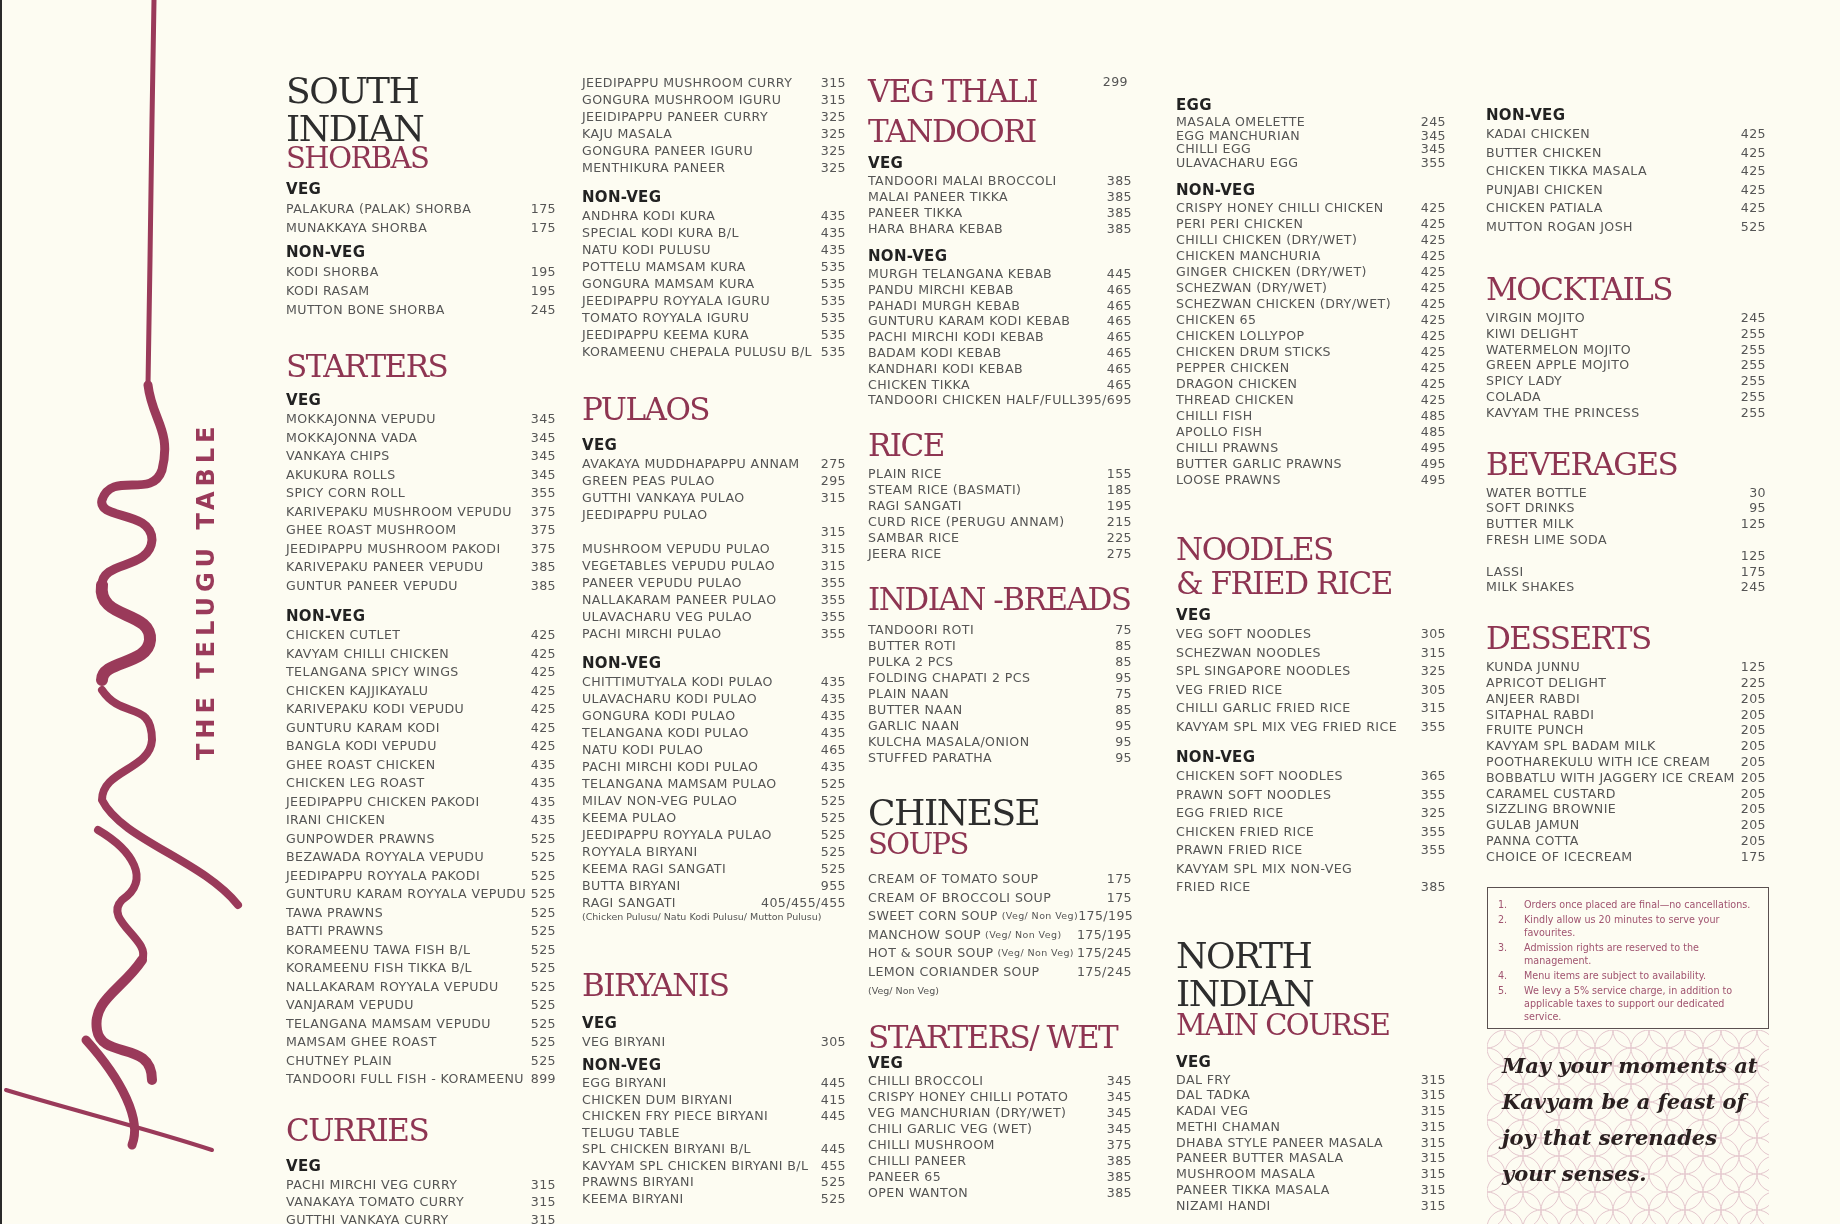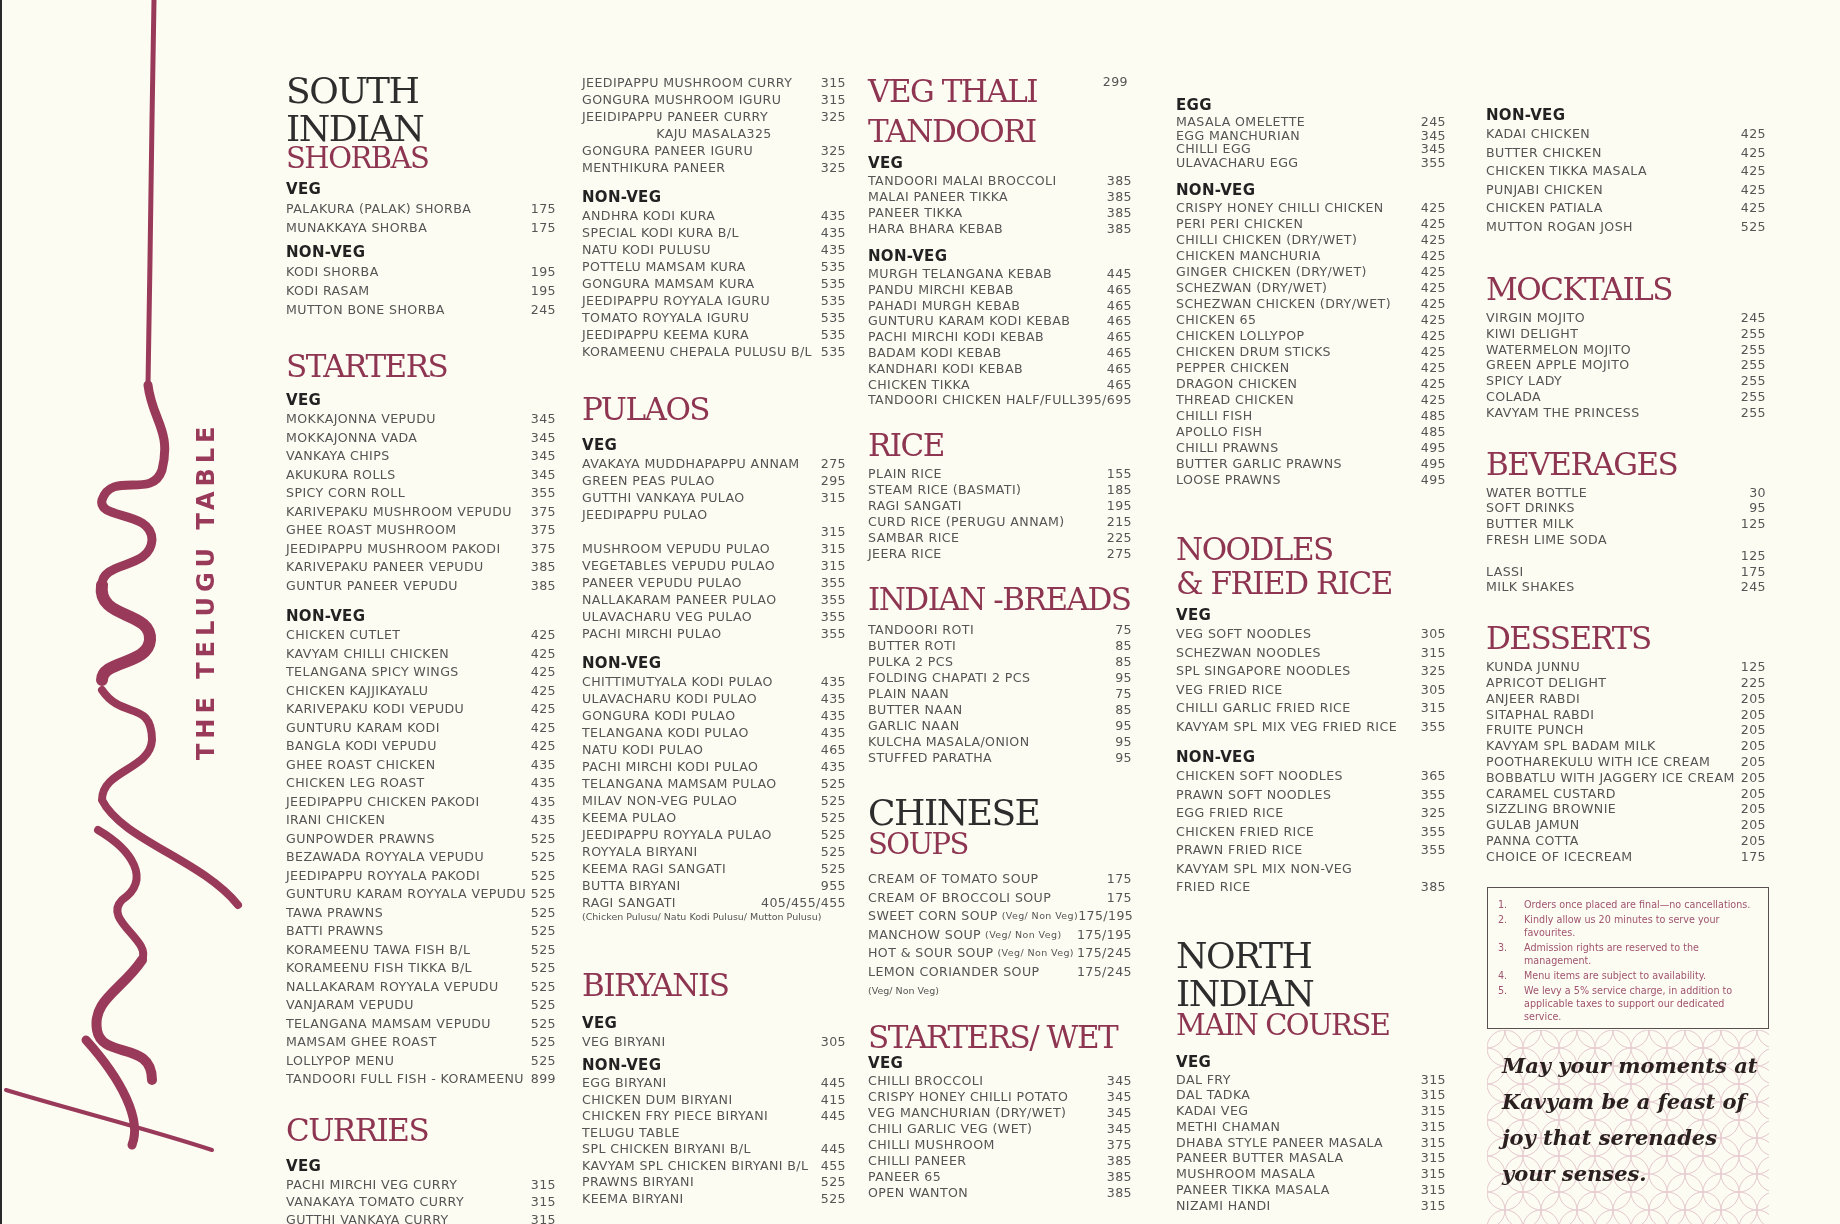--- a/index.html
+++ b/index.html
@@ -207,21 +207,21 @@
           </div>
           <div class="row" style="line-height: 18.5px;">
             <span>TELANGANA MAMSAM VEPUDU</span>
             <span class="price">525</span>
           </div>
           <div class="row" style="line-height: 18.5px;">
             <span>MAMSAM GHEE ROAST</span>
             <span class="price">525</span>
           </div>
           <div class="row" style="line-height: 18.5px;">
-            <span>LOLLYPOP MENU</span>
+            <span>CHUTNEY PLAIN</span>
             <span class="price">525</span>
           </div>
           <div class="row" style="line-height: 18.5px;">
             <span>TANDOORI FULL FISH - KORAMEENU</span>
             <span class="price">899</span>
           </div>
         </div>
     </div>
     <div style="margin-top:24px;">
       <div class="sec-title">CURRIES</div>
@@ -251,21 +251,21 @@
             <span class="price">315</span>
           </div>
           <div class="row" style="line-height: 17px;">
             <span>GONGURA MUSHROOM IGURU</span>
             <span class="price">315</span>
           </div>
           <div class="row" style="line-height: 17px;">
             <span>JEEIDIPAPPU PANEER CURRY</span>
             <span class="price">325</span>
           </div>
-          <div class="row" style="line-height: 17px; justify-content: center;">
+          <div class="row" style="line-height: 17px;">
             <span>KAJU MASALA</span>
             <span class="price">325</span>
           </div>
           <div class="row" style="line-height: 17px;">
             <span>GONGURA PANEER IGURU</span>
             <span class="price">325</span>
           </div>
           <div class="row" style="line-height: 17px;">
             <span>MENTHIKURA PANEER</span>
             <span class="price">325</span>

